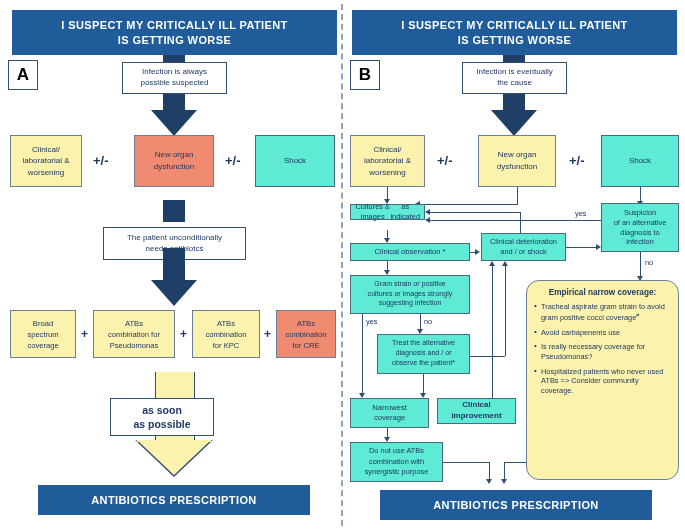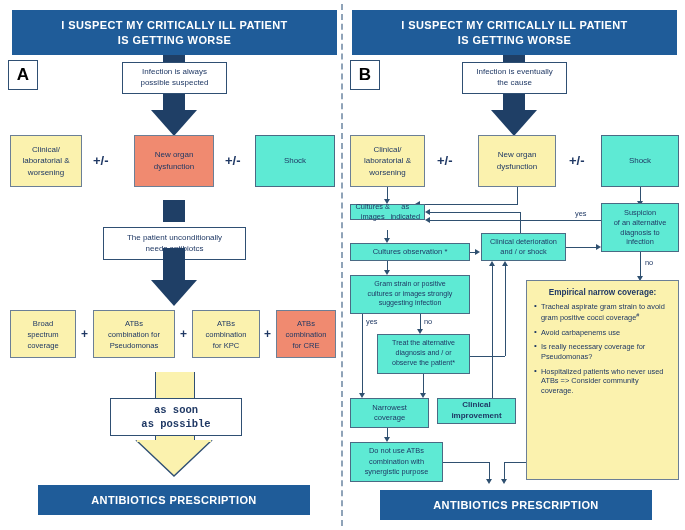--- a/index.html
+++ b/index.html
@@ -164,21 +164,21 @@
     <span>combination</span>
     <span>for CRE</span>
   </div>
 
   <div class="ya-stem" style="left:155px;top:372px;width:38px;height:76px;"></div>
 
   <svg class="abs" style="left:117px;top:440px;" width="114" height="38" viewBox="0 0 114 38">
     <polygon points="20,1 94,1 57,36" fill="#fbf2ae" stroke="#2f4f73" stroke-width="1.4"></polygon>
     <line x1="20" y1="1" x2="94" y2="1" stroke="#fbf2ae" stroke-width="2"></line>
   </svg>
-  <div class="node white" style="left:110px;top:398px;width:132px;height:38px;flex-direction:column;font-size:10.5px;font-weight:bold;line-height:1.35;font-family:Liberation Mono, monospace;">
+  <div class="node white" style="left:110px;top:398px;width:104px;height:38px;flex-direction:column;font-size:10.5px;font-weight:bold;line-height:1.35;">
     <span>as soon</span>
     <span>as possible</span>
   </div>
 
   <div class="node bluebar abs" style="left:38px;top:485px;width:272px;height:30px;font-size:11px;">
     <span>ANTIBIOTICS PRESCRIPTION</span>
   </div>
 
   <div class="node bluebar abs" style="left:352px;top:10px;width:325px;height:45px;flex-direction:column;font-size:11px;line-height:1.35;">
     <span>I SUSPECT MY CRITICALLY ILL PATIENT</span>
@@ -230,21 +230,21 @@
   </div>
 
   <div class="ln hln" style="left:429px;top:220px;width:172px;"></div>
   <div class="ah ah-left" style="left:425px;top:216.5px;"></div>
   <div class="lbl" style="left:575px;top:209px;font-size:7.4px;">yes</div>
 
   <div class="ln vln" style="left:387px;top:230px;height:9px;"></div>
   <div class="ah ah-down" style="left:384px;top:238px;"></div>
 
   <div class="node green" style="left:350px;top:243px;width:120px;height:18px;font-size:7.6px;">
-    <span>Cultures observation *</span>
+    <span>Clinical observation *</span>
   </div>
 
   <div class="ln hln" style="left:470px;top:252px;width:6px;"></div>
   <div class="ah ah-right" style="left:475px;top:248.5px;"></div>
 
   <div class="node green" style="left:481px;top:233px;width:85px;height:28px;flex-direction:column;font-size:7.4px;line-height:1.35;">
     <span>Clinical deterioration</span>
     <span>and / or shock</span>
   </div>
 
@@ -319,21 +319,21 @@
   </div>
 
   <div class="ln hln" style="left:443px;top:462px;width:46px;"></div>
   <div class="ln vln" style="left:489px;top:462px;height:18px;"></div>
   <div class="ah ah-down" style="left:486px;top:479px;"></div>
 
   <div class="ln hln" style="left:504px;top:462px;width:28px;"></div>
   <div class="ln vln" style="left:504px;top:462px;height:18px;"></div>
   <div class="ah ah-down" style="left:501px;top:479px;"></div>
 
-  <div class="empirical" style="left:526px;top:280px;width:153px;height:200px;">
+  <div class="empirical" style="left:526px;top:280px;width:153px;height:200px;border-radius:13px;">
     <div class="emp-title">Empirical narrow coverage:</div>
     <ul class="emp-list">
       <li>
         <span>Tracheal aspirate gram strain to avoid gram positive cocci coverage<sup>#</sup></span>
       </li>
       <li>Avoid carbapenems use</li>
       <li>Is really necessary coverage for Pseudomonas?</li>
       <li>Hospitalized patients who never used ATBs =&gt; Consider community coverage.</li>
     </ul>
   </div>

